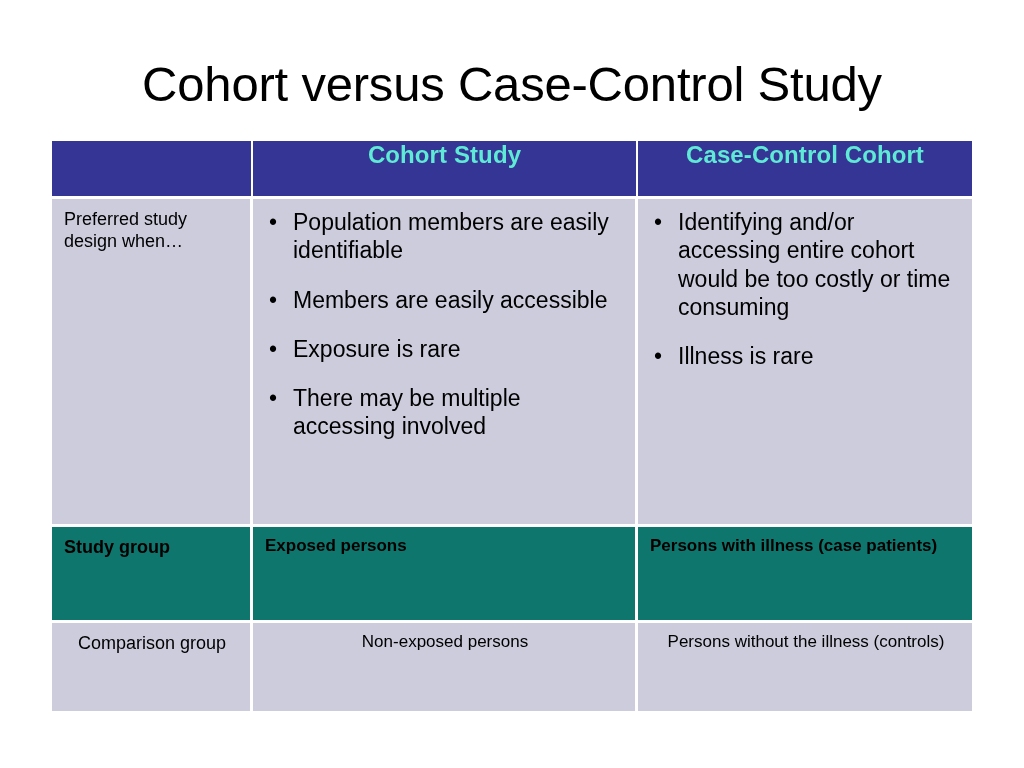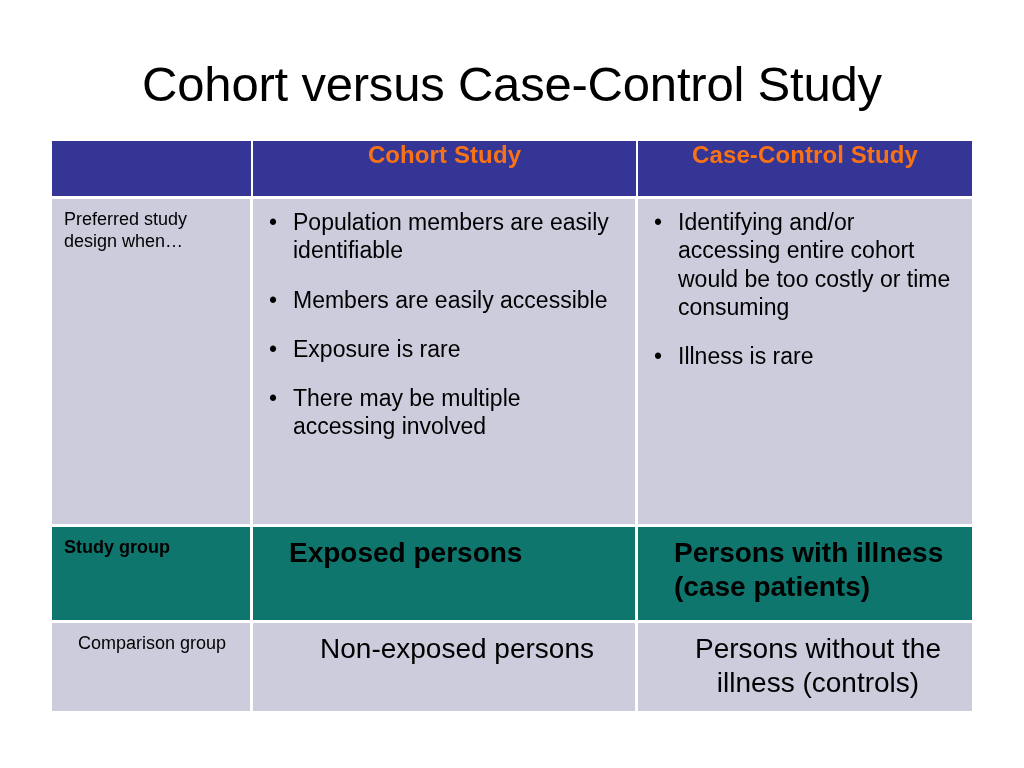--- a/index.html
+++ b/index.html
@@ -62,21 +62,21 @@
   .col-case   { width: 334px; }
 
   
   .hdr-cell {
     background: #353595;
     height: 55px;
     border-right: 2px solid #ffffff;
     border-bottom: 3px solid #ffffff;
     text-align: center;
     vertical-align: middle;
-    color: #f97316;
+    color: #5eead4;
     font-size: 24px;
     font-weight: bold;
     font-family: "Liberation Sans", sans-serif;
     letter-spacing: 0.1px;
   }
   .hdr-cell.last { border-right: none; }
   .hdr-cell.blank { }
 
   
   .body-cell {
@@ -116,42 +116,42 @@
   }
   ul.bullets li:last-child { margin-bottom: 0; }
   ul.bullets li .bullet-dot {
     position: absolute;
     left: 4px;
     top: 0;
     font-size: 23px;
     line-height: 1.23;
   }
 
-  .plain-text { font-size: 28px; line-height: 1.23; margin-left: 24px; }
+  .plain-text { font-size: 17px; line-height: 1.23; }
   .label-text { font-size: 18px; line-height: 1.23; }
 </style>
 </head>
 <body>
 
 <div class="slide">
 
   <div class="slide-title">Cohort versus Case-Control Study</div>
 
   <table class="cmp-table">
     <colgroup>
       <col class="col-label">
       <col class="col-cohort">
       <col class="col-case">
     </colgroup>
 
     <thead>
       <tr>
         <th class="hdr-cell blank"></th>
         <th class="hdr-cell">Cohort Study</th>
-        <th class="hdr-cell last">Case-Control Study</th>
+        <th class="hdr-cell last">Case-Control Cohort</th>
       </tr>
     </thead>
 
     <tbody>
 
       <tr class="row-tall">
         <td class="body-cell shade-a">
           <div class="cell-pad">
             <div class="label-text">Preferred study design when…</div>
           </div>

